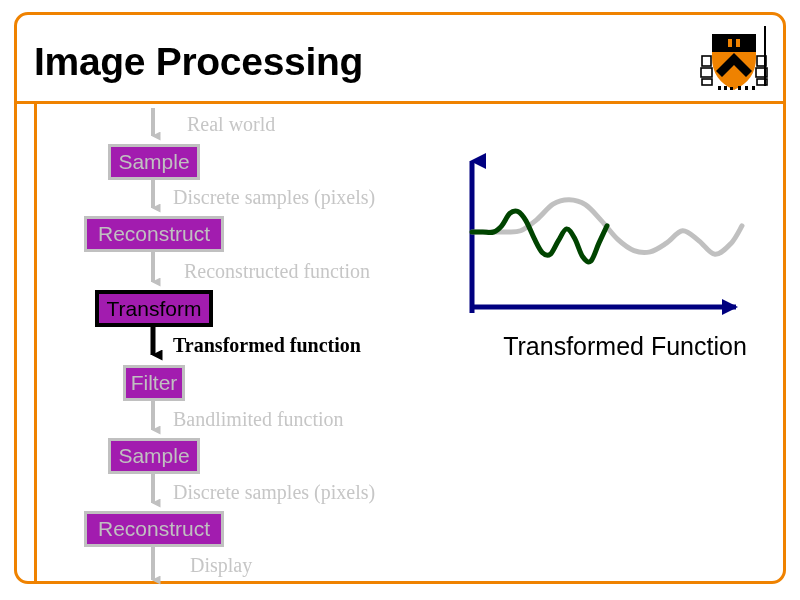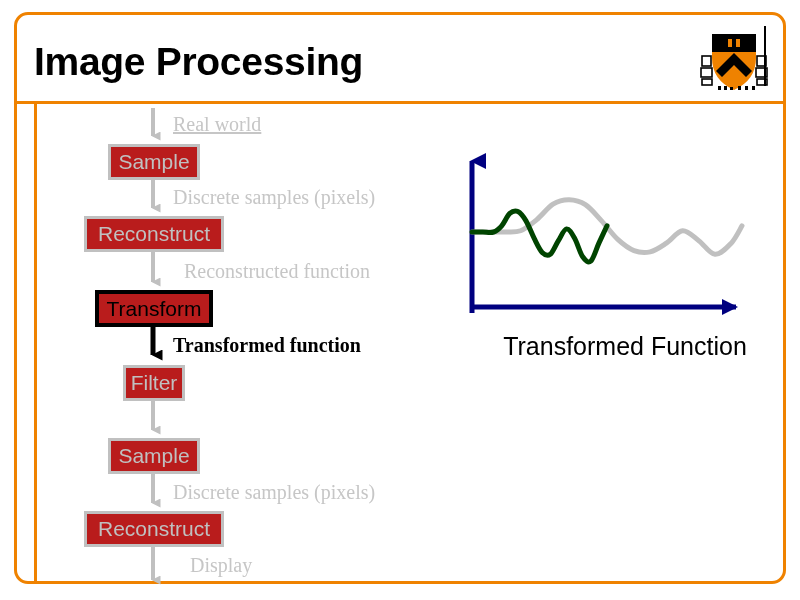--- a/index.html
+++ b/index.html
@@ -80,21 +80,21 @@
     top: 0;
     width: 460px;
     height: 600px;
   }
   .node {
     position: absolute;
     box-sizing: border-box;
     display: flex;
     align-items: center;
     justify-content: center;
-    background: #b91c1c;
+    background: #a21caf;
     white-space: nowrap;
     font-family: "Liberation Sans", sans-serif;
   }
   .node.dim {
     border: 3px solid #c0c0c0;
     color: #c0c0c0;
     font-size: 21px;
   }
   .node.active {
     border: 4px solid #000000;
@@ -220,28 +220,29 @@
     </div>
 
     <div class="node dim" style="left:108px; top:438px; width:92px;  height:36px;">
       <span>Sample</span>
     </div>
 
     <div class="node dim" style="left:84px;  top:511px; width:140px; height:36px;">
       <span>Reconstruct</span>
     </div>
 
-    <div class="edgelabel dim" style="left:173px; top:113px;text-decoration:underline;">Real world</div>
+    <div class="edgelabel dim" style="left:187px; top:113px;">Real world</div>
 
     <div class="edgelabel dim" style="left:173px; top:186px;">Discrete samples (pixels)</div>
 
     <div class="edgelabel dim" style="left:173px; top:260px;margin-left:11px;">Reconstructed function</div>
 
     <div class="edgelabel active" style="left:173px; top:334px;">Transformed function</div>
 
+    <div class="edgelabel dim" style="left:173px; top:408px;">Bandlimited function</div>
 
     <div class="edgelabel dim" style="left:173px; top:481px;">Discrete samples (pixels)</div>
 
     <div class="edgelabel dim" style="left:173px; top:554px;margin-left:17px;">Display</div>
   </div>
 
   <div class="plot">
     <svg id="plot-svg" width="330" height="240" viewBox="0 0 330 240">
       <defs>
         <marker id="axis-up" markerWidth="16" markerHeight="16" refX="8" refY="2" orient="auto" markerUnits="userSpaceOnUse">

